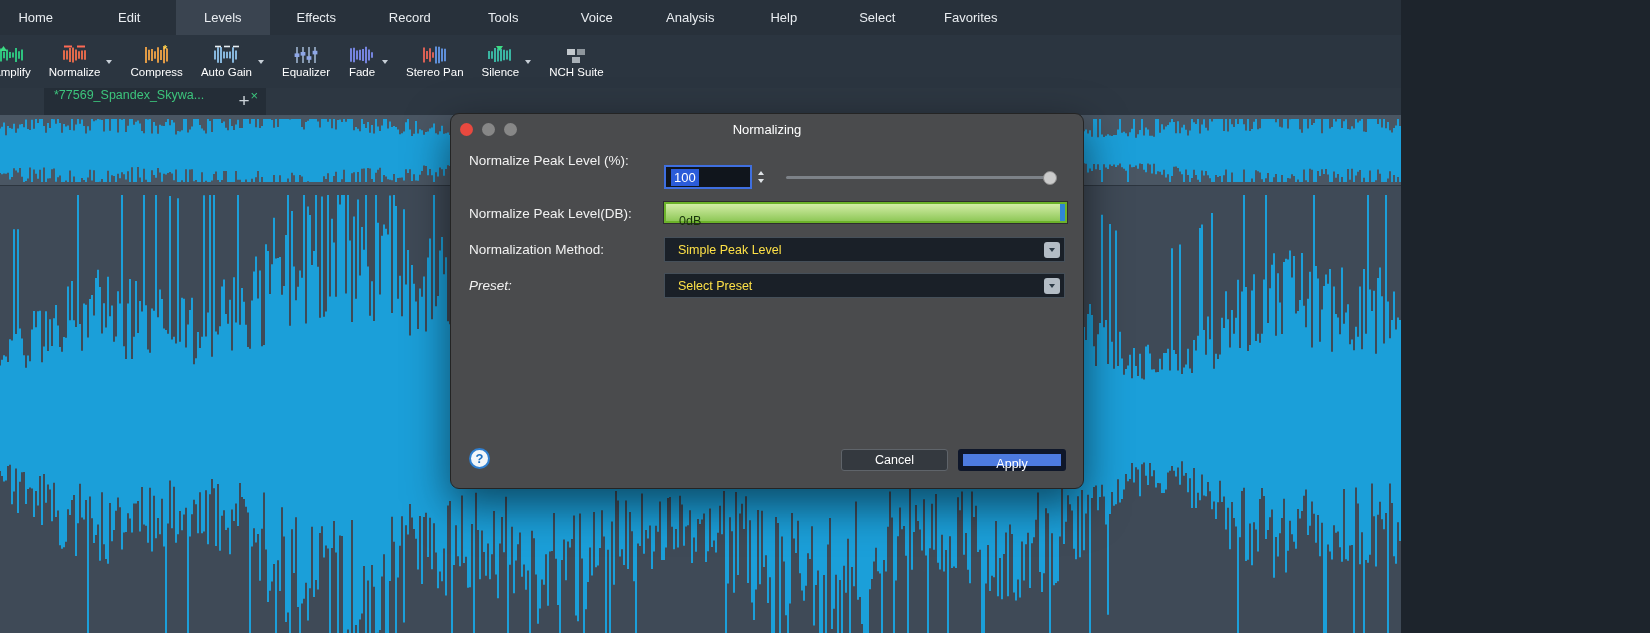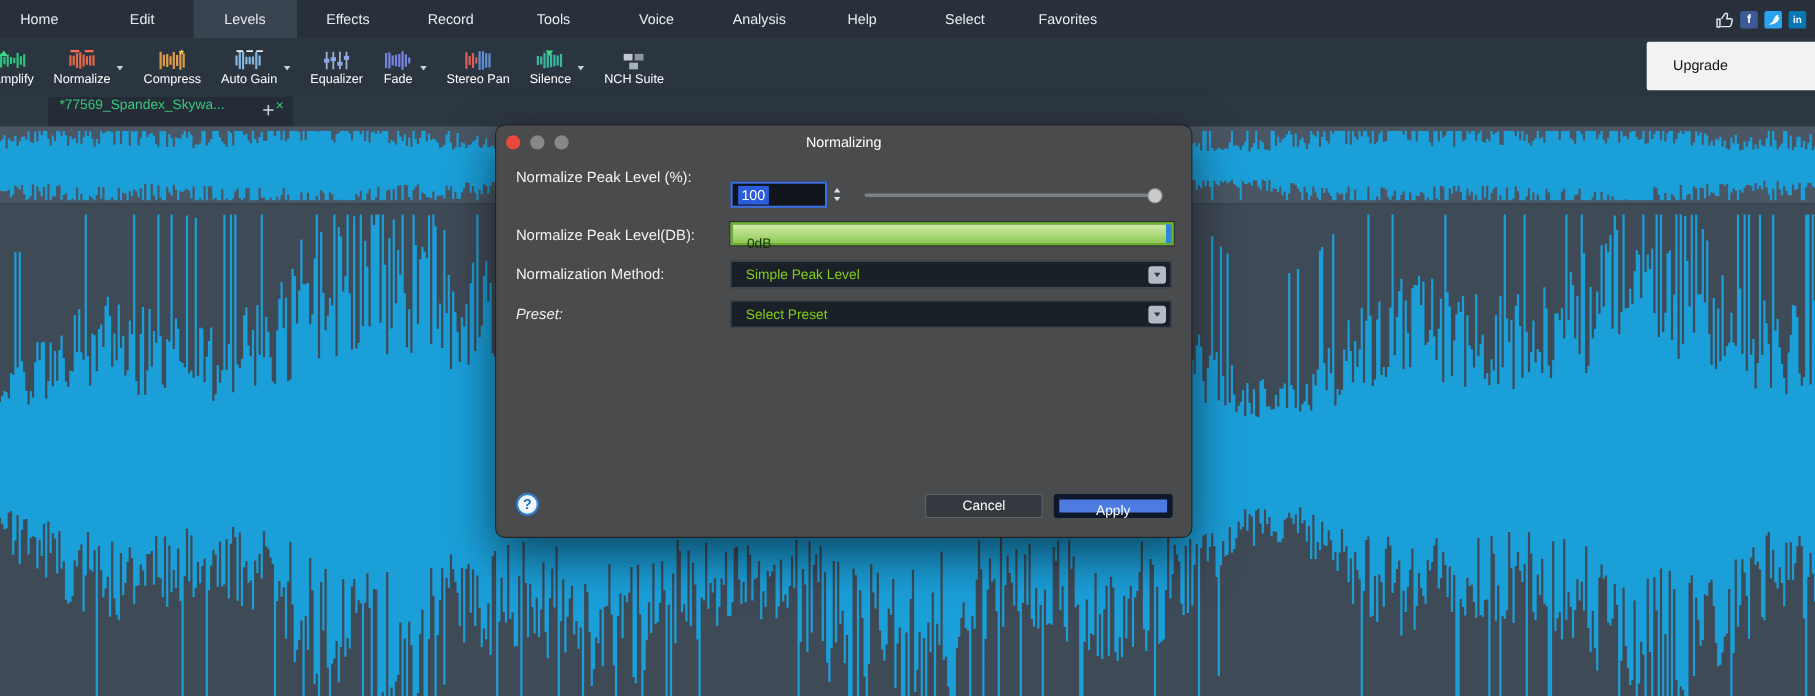--- a/index.html
+++ b/index.html
@@ -1,16 +1,16 @@
 <!DOCTYPE html>
 <html><head>
 <meta charset="utf-8">
 <style>
   html,body{margin:0;padding:0;background:#1d242c;width:1650px;height:633px;overflow:hidden;}
-  .app{position:relative;width:1650px;height:633px;overflow:hidden;background:#3f4a57;
+  .app{position:relative;width:1401px;height:633px;overflow:hidden;background:#3f4a57;
        font-family:"Liberation Sans",sans-serif;}
 
   
   .menubar{position:absolute;left:0;top:0;width:1650px;height:35px;background:#28313b;}
   .menu-items{position:absolute;left:-11px;top:0;display:flex;height:35px;}
   .menu-item{width:93.5px;height:35px;line-height:35px;text-align:center;color:#e9edf1;
              font-size:13px;cursor:default;white-space:nowrap;}
   .menu-item.active{background:#3a4450;}
   .menu-right{position:absolute;right:8px;top:9px;display:flex;gap:6px;align-items:center;}
   .soc{width:16px;height:16px;border-radius:2px;display:flex;align-items:center;justify-content:center;
@@ -74,21 +74,21 @@
 
   .db-bar{position:absolute;left:213px;top:88px;width:399px;height:17px;
           background:linear-gradient(#d3eda7,#8fc858);border:2px solid #6cb32a;
           box-shadow:0 0 0 1px #2e2e2e;display:flex;align-items:center;}
   .db-text{color:#17320a;font-size:12.5px;padding-left:13px;margin-top:16px;}
   .db-cap{position:absolute;right:0;top:0;width:5px;height:100%;background:#2f86d6;}
 
   .dd{position:absolute;left:213px;width:399px;height:23px;background:#1a2028;border:1px solid #454f59;
       display:flex;align-items:center;}
   .d3{top:123px;} .d4{top:159px;}
-  .dd-text{color:#84cc16;font-size:12.5px;padding-left:13px;flex:1;}
+  .dd-text{color:#fde047;font-size:12.5px;padding-left:13px;flex:1;}
   .dd-btn{width:16px;height:16px;border-radius:3px;background:#b3bcc5;margin-right:4px;
           display:flex;align-items:center;justify-content:center;}
 
   .help{position:absolute;left:18px;top:334px;width:17px;height:17px;border-radius:50%;background:#f2f6fa;
         border:2px solid #2f7fd0;color:#1d6fc0;font-weight:bold;font-size:13px;text-align:center;line-height:17px;}
   .btn{position:absolute;top:335px;height:22px;border-radius:3px;font-size:12.5px;color:#fff;
        text-align:center;line-height:20px;box-sizing:border-box;cursor:default;}
   .btn.cancel{left:390px;width:107px;background:#34393f;border:1px solid #5f646a;}
   .btn.apply{left:507px;width:108px;background:#4d7be0;border:5px solid #0f172a;}
 </style>

